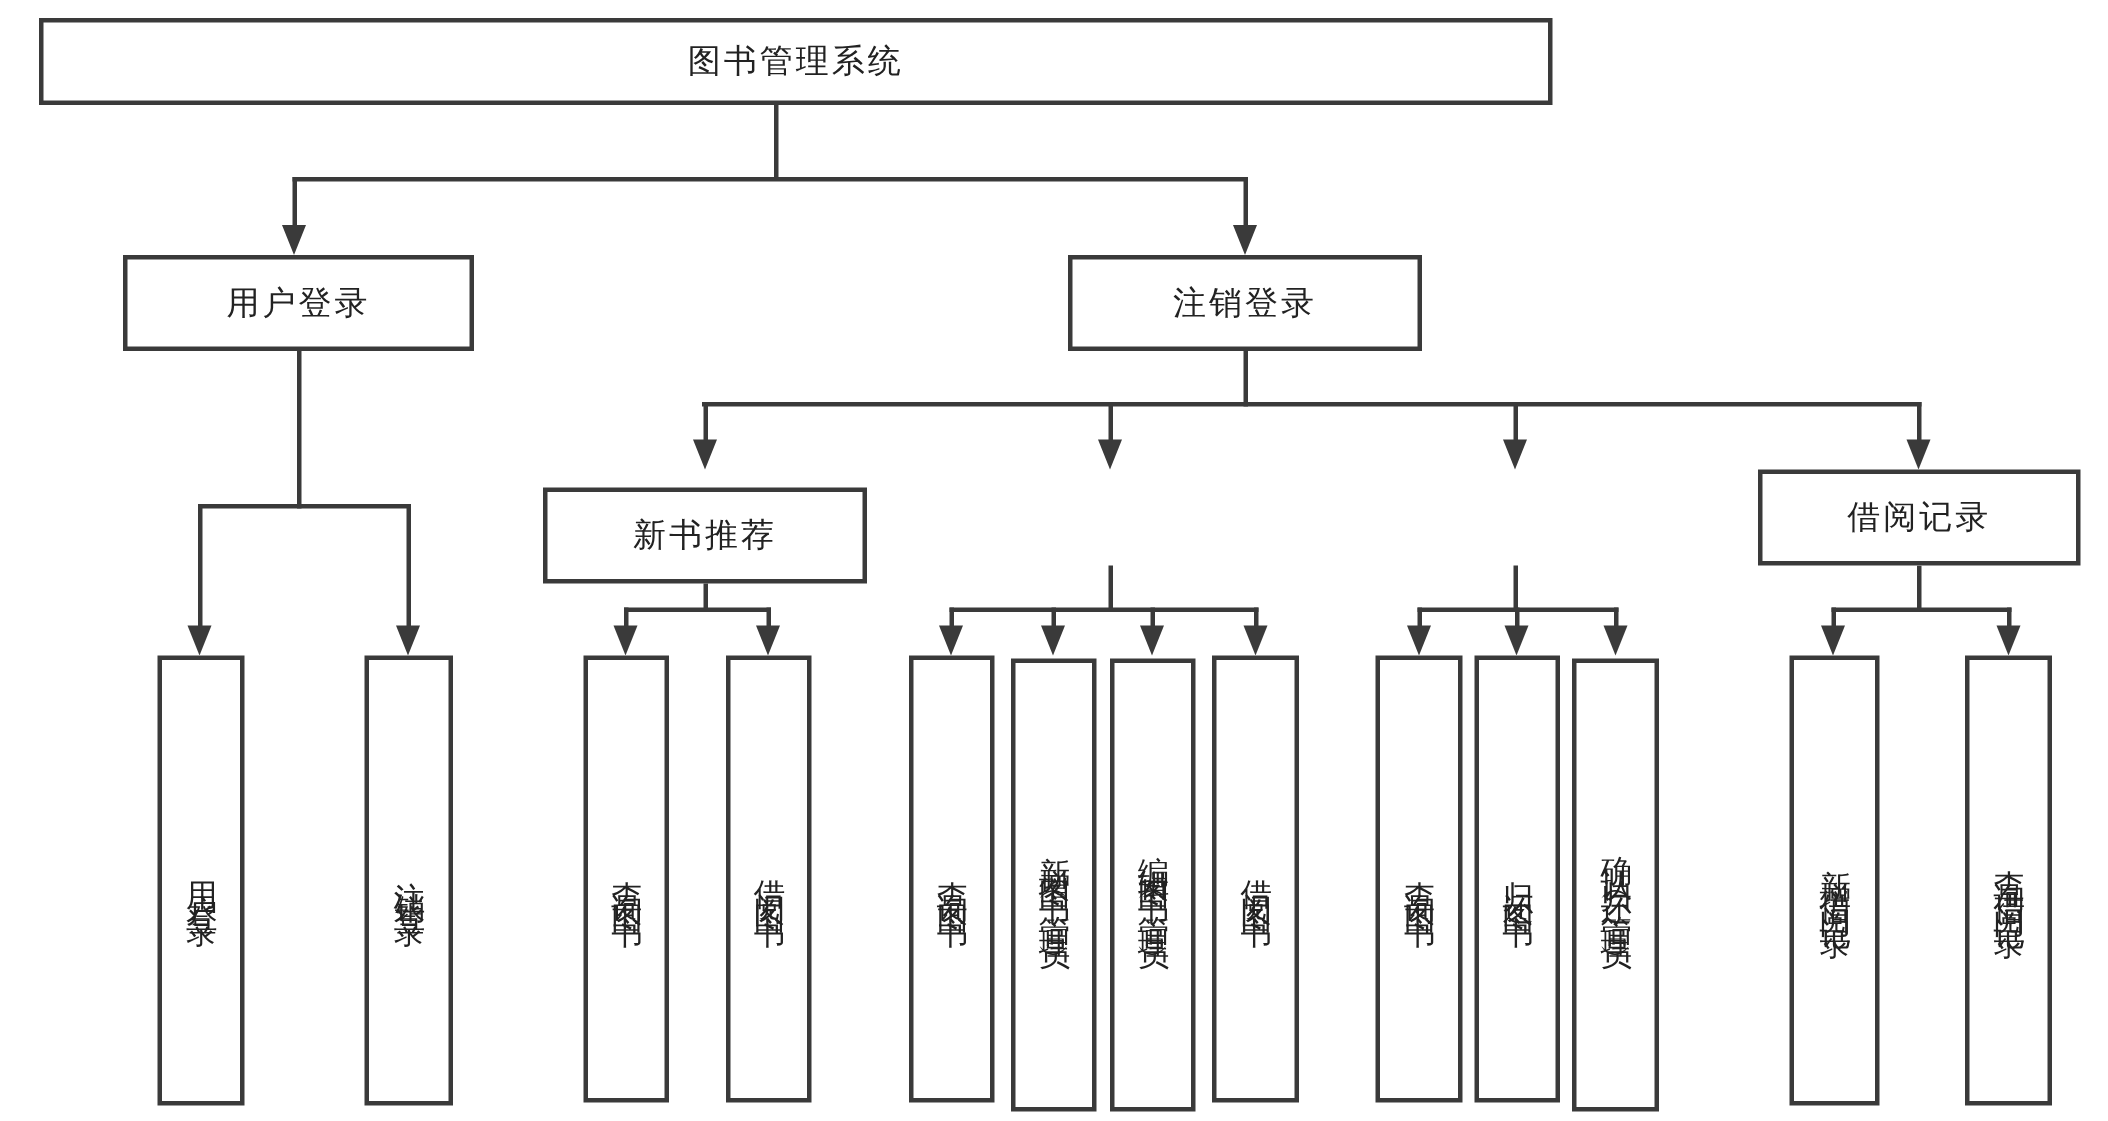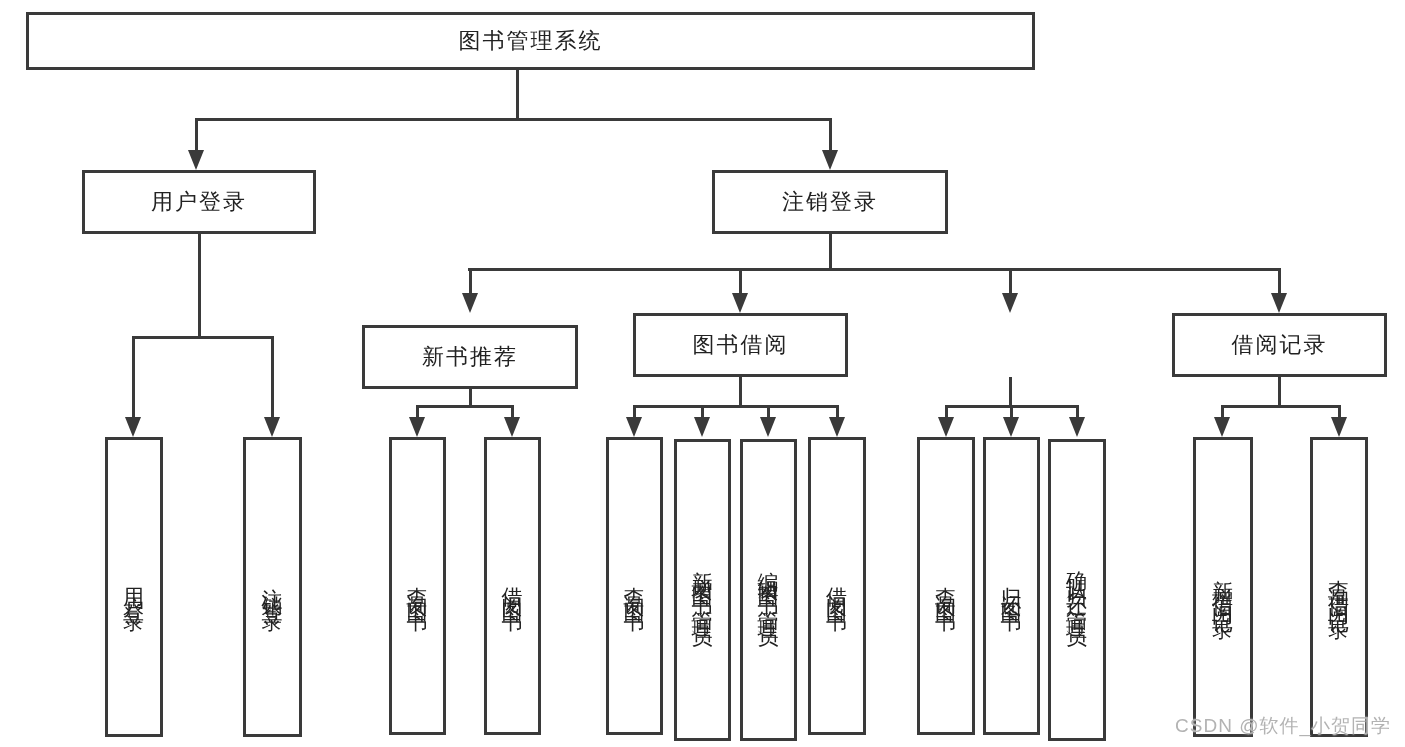--- a/index.html
+++ b/index.html
@@ -123,23 +123,20 @@
   </div>
 
   <div class="box" style="left:712px;top:170px;width:236px;height:64px">
     <span class="hlabel">注销登录</span>
   </div>
 
   <div class="box" style="left:362px;top:325px;width:216px;height:64px">
     <span class="hlabel">新书推荐</span>
   </div>
 
-  <div class="box" style="left:633px;top:313px;width:215px;height:64px">
-    <span class="hlabel">图书借阅</span>
-  </div>
 
 
   <div class="box" style="left:1172px;top:313px;width:215px;height:64px">
     <span class="hlabel">借阅记录</span>
   </div>
 
   <div class="box" style="left:105px;top:437px;width:58px;height:300px">
     <span class="vlabel">用户登录</span>
   </div>
   <div class="box" style="left:243px;top:437px;width:59px;height:300px">
@@ -176,15 +173,14 @@
     <span class="vlabel">确认归还（管理员）</span>
   </div>
 
   <div class="box" style="left:1193px;top:437px;width:60px;height:300px">
     <span class="vlabel">新增借阅记录</span>
   </div>
   <div class="box" style="left:1310px;top:437px;width:58px;height:300px">
     <span class="vlabel">查询借阅记录</span>
   </div>
 
-  <div class="watermark">CSDN @软件_小贺同学</div>
 
 </div>
 
 </body></html>

